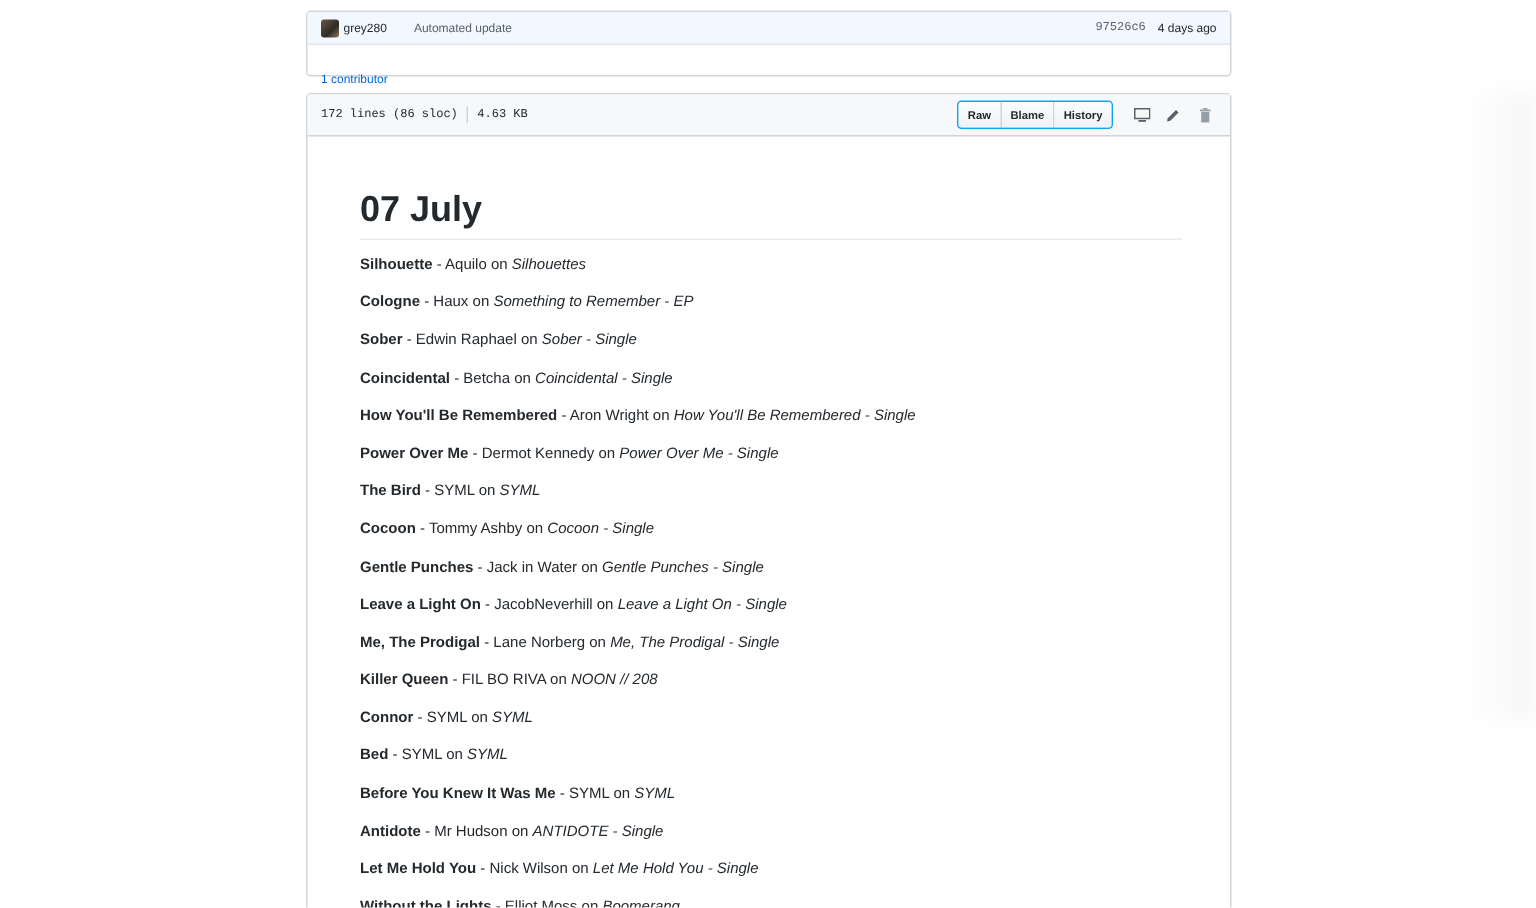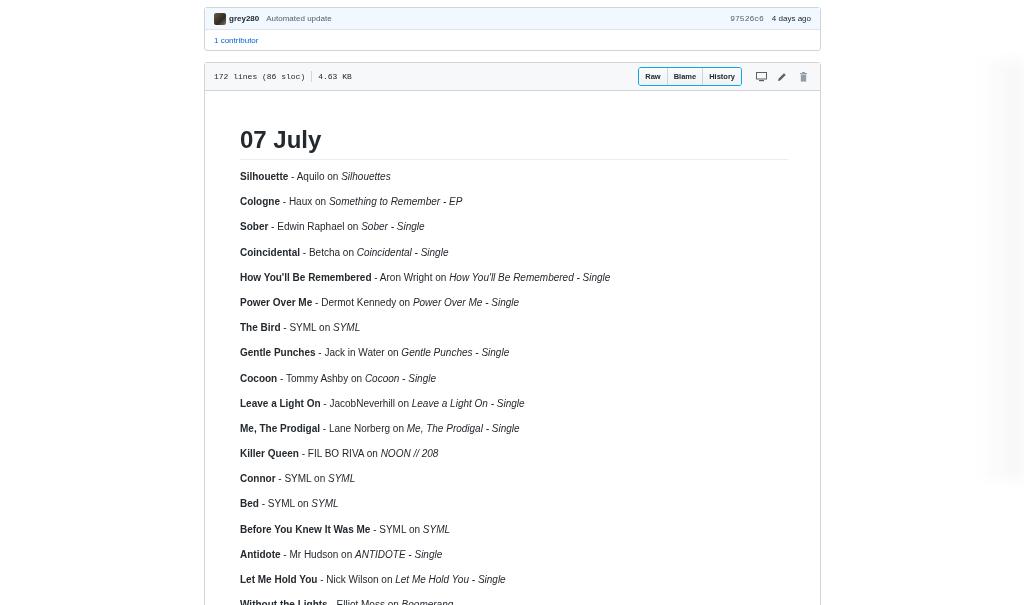--- a/index.html
+++ b/index.html
@@ -24,27 +24,27 @@
   .commit-head {
     height: 22px; background: #f1f8ff; border-bottom: 1px solid #e1e4e8;
     display: flex; align-items: center; padding: 0 9px; font-size: 8px;
     box-sizing: border-box;
   }
   .avatar {
     width: 12px; height: 12px; border-radius: 2px;
     background: linear-gradient(135deg, #6b5a46, #2e2a24 60%, #8a7760);
     margin-right: 3px;
   }
-  .author { font-weight: bold; color: #24292e; margin-right: 7px; }
+  .author { font-weight: normal; color: #24292e; margin-right: 18px; }
   .message { color: #586069; }
   .spacer { flex: 1; }
   .sha { font-family: "Liberation Mono", monospace; color: #586069; margin-right: 8px; font-size: 8px; }
   .age { color: #24292e; text-align: right; }
   .contrib-row {
-    height: 21px; display: flex; align-items: center; padding: 0 9px; font-size: 8px;
+    height: 21px; display: flex; align-items: center; padding: 12px 9px; font-size: 8px;
   }
   .contrib-link { color: #0366d6; text-decoration: none; }
 
   .file-box {
     position: absolute; left: 204px; top: 62px; width: 617px; height: 560px;
     border: 1px solid #d1d5da; border-radius: 3px; box-sizing: border-box;
     background: #fff;
   }
   .file-head {
     height: 28px; background: #f6f8fa; border-bottom: 1px solid #d1d5da;
@@ -133,22 +133,22 @@
   <div class="readme">
     <h2>07 July</h2>
     <div class="song-list" id="song-list">
         <p class="song"><strong class="title">Silhouette</strong><span class="sep"> - </span><span class="artist">Aquilo</span><span class="on"> on </span><em class="album">Silhouettes</em></p>
         <p class="song"><strong class="title">Cologne</strong><span class="sep"> - </span><span class="artist">Haux</span><span class="on"> on </span><em class="album">Something to Remember - EP</em></p>
         <p class="song"><strong class="title">Sober</strong><span class="sep"> - </span><span class="artist">Edwin Raphael</span><span class="on"> on </span><em class="album">Sober - Single</em></p>
         <p class="song"><strong class="title">Coincidental</strong><span class="sep"> - </span><span class="artist">Betcha</span><span class="on"> on </span><em class="album">Coincidental - Single</em></p>
         <p class="song"><strong class="title">How You'll Be Remembered</strong><span class="sep"> - </span><span class="artist">Aron Wright</span><span class="on"> on </span><em class="album">How You'll Be Remembered - Single</em></p>
         <p class="song"><strong class="title">Power Over Me</strong><span class="sep"> - </span><span class="artist">Dermot Kennedy</span><span class="on"> on </span><em class="album">Power Over Me - Single</em></p>
         <p class="song"><strong class="title">The Bird</strong><span class="sep"> - </span><span class="artist">SYML</span><span class="on"> on </span><em class="album">SYML</em></p>
+        <p class="song"><strong class="title">Cocoon</strong><span class="sep"> - </span><span class="artist">Tommy Ashby</span><span class="on"> on </span><em class="album">Cocoon - Single</em></p>
         <p class="song"><strong class="title">Gentle Punches</strong><span class="sep"> - </span><span class="artist">Jack in Water</span><span class="on"> on </span><em class="album">Gentle Punches - Single</em></p>
-        <p class="song"><strong class="title">Cocoon</strong><span class="sep"> - </span><span class="artist">Tommy Ashby</span><span class="on"> on </span><em class="album">Cocoon - Single</em></p>
         <p class="song"><strong class="title">Leave a Light On</strong><span class="sep"> - </span><span class="artist">JacobNeverhill</span><span class="on"> on </span><em class="album">Leave a Light On - Single</em></p>
         <p class="song"><strong class="title">Me, The Prodigal</strong><span class="sep"> - </span><span class="artist">Lane Norberg</span><span class="on"> on </span><em class="album">Me, The Prodigal - Single</em></p>
         <p class="song"><strong class="title">Killer Queen</strong><span class="sep"> - </span><span class="artist">FIL BO RIVA</span><span class="on"> on </span><em class="album">NOON // 208</em></p>
         <p class="song"><strong class="title">Connor</strong><span class="sep"> - </span><span class="artist">SYML</span><span class="on"> on </span><em class="album">SYML</em></p>
         <p class="song"><strong class="title">Bed</strong><span class="sep"> - </span><span class="artist">SYML</span><span class="on"> on </span><em class="album">SYML</em></p>
         <p class="song"><strong class="title">Before You Knew It Was Me</strong><span class="sep"> - </span><span class="artist">SYML</span><span class="on"> on </span><em class="album">SYML</em></p>
         <p class="song"><strong class="title">Antidote</strong><span class="sep"> - </span><span class="artist">Mr Hudson</span><span class="on"> on </span><em class="album">ANTIDOTE - Single</em></p>
         <p class="song"><strong class="title">Let Me Hold You</strong><span class="sep"> - </span><span class="artist">Nick Wilson</span><span class="on"> on </span><em class="album">Let Me Hold You - Single</em></p>
         <p class="song"><strong class="title">Without the Lights</strong><span class="sep"> - </span><span class="artist">Elliot Moss</span><span class="on"> on </span><em class="album">Boomerang</em></p>
       </div>

